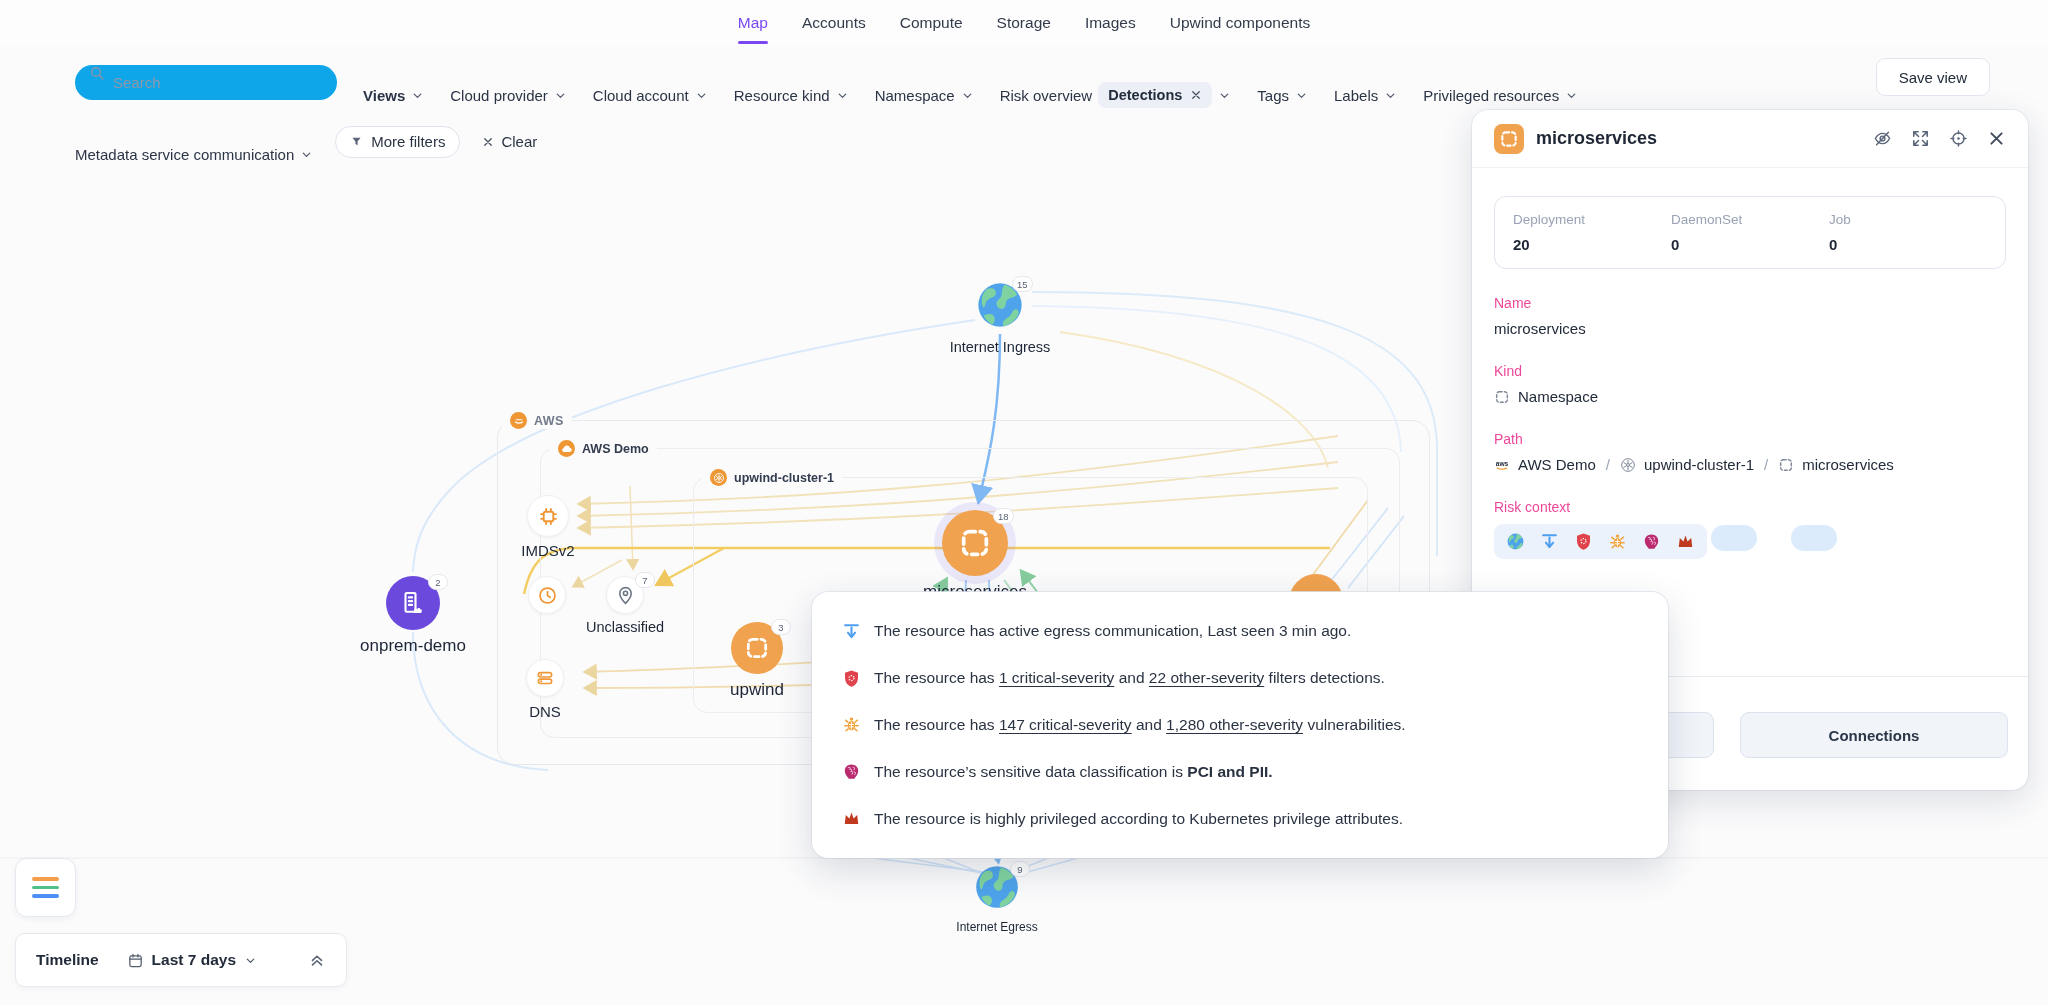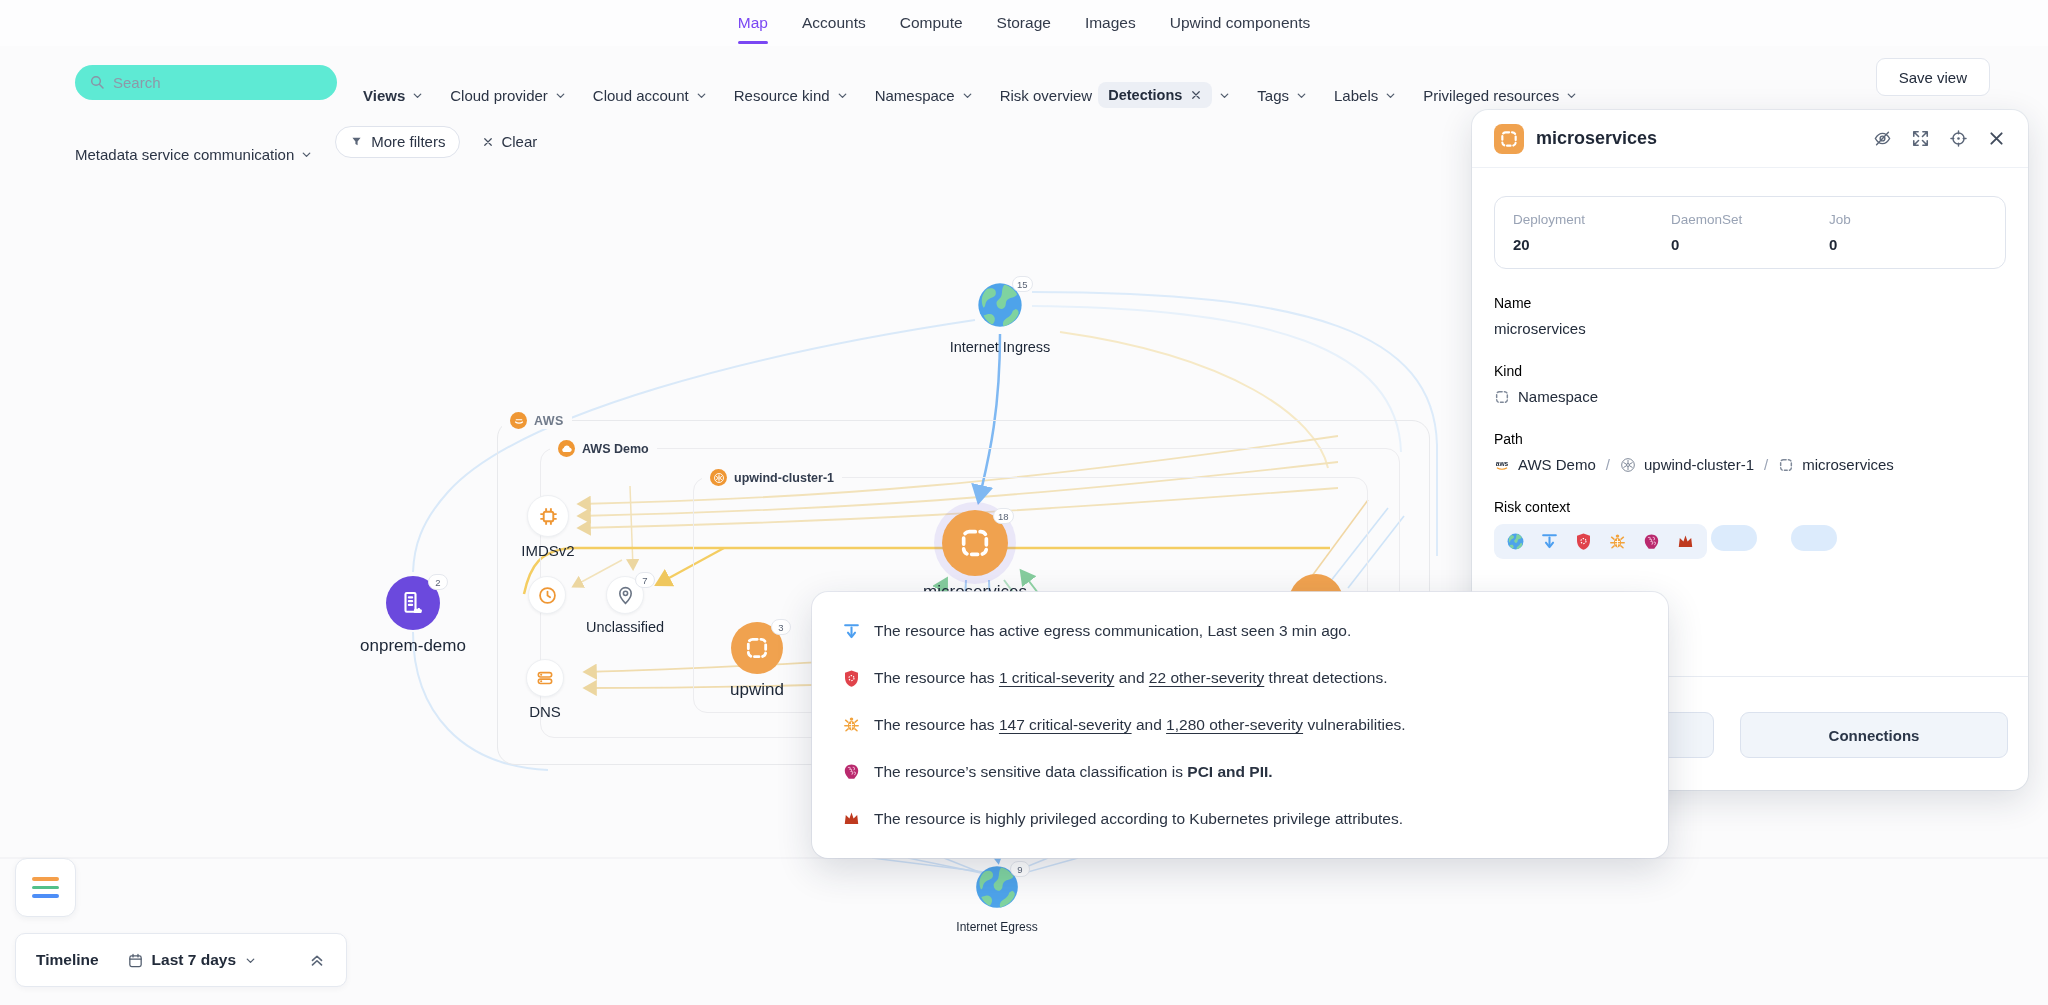--- a/index.html
+++ b/index.html
@@ -8,21 +8,21 @@
   .stage { position:absolute; inset:0; }
 
   
   .topnav { position:absolute; left:0; top:0; width:2048px; height:46px; background:#fdfdfe; display:flex; justify-content:center; align-items:center; gap:34px; z-index:40; }
   .tab { font-size:15.5px; font-weight:500; color:#333b4b; position:relative; height:46px; display:flex; align-items:center; cursor:pointer; }
   .tab.active { color:#7a47f3; }
   .tab.active::after { content:""; position:absolute; left:50%; transform:translateX(-50%); bottom:2px; width:30px; height:3px; border-radius:2px; background:#7a47f3; }
 
   
   .filterbar { position:absolute; left:75px; top:56px; display:flex; align-items:center; gap:26px; z-index:35; }
-  .searchbox { width:262px; height:35px; border-radius:18px; background:#5eead4; display:flex; align-items:center; gap:8px; padding:0 14px; }
+  .searchbox { width:262px; height:35px; border-radius:18px; background:#0ea5e9; display:flex; gap:8px; padding:0 14px; }
   .searchbox input { border:none; background:transparent; outline:none; font-size:15px; color:#333; width:200px; font-family:"Liberation Sans",sans-serif; }
   .searchbox input::placeholder { color:#8e98a8; }
   .f-item { display:flex; align-items:center; gap:6px; font-size:15px; font-weight:500; color:#2b3445; cursor:pointer; white-space:nowrap;margin-top:26px; }
   .f-item.bold { font-weight:700; }
   .chip { background:#eceff5; border-radius:8px; padding:5px 10px; font-weight:700; font-size:14.5px; display:flex; align-items:center; gap:8px; color:#232c3c; }
   .icn { display:inline-block; line-height:0; }
   .icn svg { width:100%; height:100%; display:block; }
   .chev { width:13px; height:13px; }
   .savebtn { position:absolute; right:58px; top:58px; height:38px; padding:0 22px; background:#fff; border:1px solid #e2e6ee; border-radius:9px; font-size:15px; font-weight:500; color:#232c3c; display:flex; align-items:center; z-index:36; cursor:pointer; }
   .filterbar2 { position:absolute; left:75px; top:120px; display:flex; align-items:center; gap:22px; z-index:35; }
@@ -51,21 +51,21 @@
   .p-hicon { width:30px; height:30px; border-radius:8px; background:#f0a24f; display:flex; align-items:center; justify-content:center; }
   .p-hicon .icn { width:20px; height:20px; }
   .p-title { font-size:18px; font-weight:700; color:#1f2736; flex:1; }
   .p-tools { display:flex; align-items:center; gap:19px; }
   .p-tools .tool { width:19px; height:19px; cursor:pointer; }
   .p-body { padding:0 22px; }
   .statcard { margin-top:28px; border:1px solid #dfe4ed; border-radius:12px; padding:15px 18px; display:flex; }
   .stat { flex:1; }
   .stat .sl { font-size:13.5px; color:#99a3b5; }
   .stat .sv { font-size:15px; font-weight:600; color:#1f2736; margin-top:9px; }
-  .seclabel { font-size:14px; color:#000000; margin-top:26px; }
+  .seclabel { font-size:14px; color:#ec4899; margin-top:26px; }
   .secval { font-size:15px; color:#222b3a; margin-top:9px; }
   .kindrow, .pathrow { display:flex; align-items:center; gap:8px; margin-top:9px; font-size:15px; color:#222b3a; }
   .pathrow .sep { color:#9aa3b5; margin:0 2px; }
   .pathrow .icn { width:16px; height:16px; }
   .kindrow .icn { width:16px; height:16px; }
   .riskpill { margin-top:9px; display:inline-flex; align-items:center; gap:15px; background:#ecf2fb; border-radius:9px; padding:8px 12px; }
   .riskpill .icn { width:19px; height:19px; cursor:pointer; }
   .chipstub { display:inline-flex; gap:34px; margin-top:8px; }
   .chipstub span { width:46px; height:26px; background:#dcebfc; border-radius:13px; display:inline-block; }
   .p-div { position:absolute; left:0; right:0; top:566px; border-top:1px solid #e7ebf2; }
@@ -592,21 +592,21 @@
         </span>
         <div class="txt"><span>The resource has active egress communication,  Last seen 3 min ago.</span></div>
       </div>
       <div class="trow">
         <span class="icn" style="height: 19px; width: 19px;">
           <svg viewBox="0 0 24 24">
             <path d="M12 1.8 L20.2 4.8 V11 C20.2 16.6 16.9 20.8 12 22.3 C7.1 20.8 3.8 16.6 3.8 11 V4.8 Z" fill="#e0434b"></path>
             <circle cx="12" cy="11.5" r="3.2" fill="none" stroke="#fff" stroke-width="1.4" stroke-dasharray="1.8 1.6"></circle>
           </svg>
         </span>
-        <div class="txt"><span>The resource has </span><span class="u ">1 critical-severity</span><span> and </span><span class="u ">22 other-severity</span><span> threat detections.</span></div>
+        <div class="txt"><span>The resource has </span><span class="u ">1 critical-severity</span><span> and </span><span class="u ">22 other-severity</span><span> filters detections.</span></div>
       </div>
       <div class="trow">
         <span class="icn" style="height: 19px; width: 19px;">
           <svg viewBox="0 0 24 24" fill="none" stroke="#f2a33c" stroke-width="1.8" stroke-linecap="round">
             <ellipse cx="12" cy="13.5" rx="4.6" ry="6" fill="#f2a33c" stroke="none"></ellipse>
             <circle cx="12" cy="5.2" r="2.2" fill="#f2a33c" stroke="none"></circle>
             <path d="M7.5 9 L4.5 6.5 M16.5 9 L19.5 6.5 M7 13.5 H3.5 M17 13.5 H20.5 M7.8 17.5 L5 20 M16.2 17.5 L19 20"></path>
             <path d="M12 9 V18 M9.3 12 H14.7 M9.3 15 H14.7" stroke="#fff" stroke-width="1.1"></path>
           </svg>
         </span>

